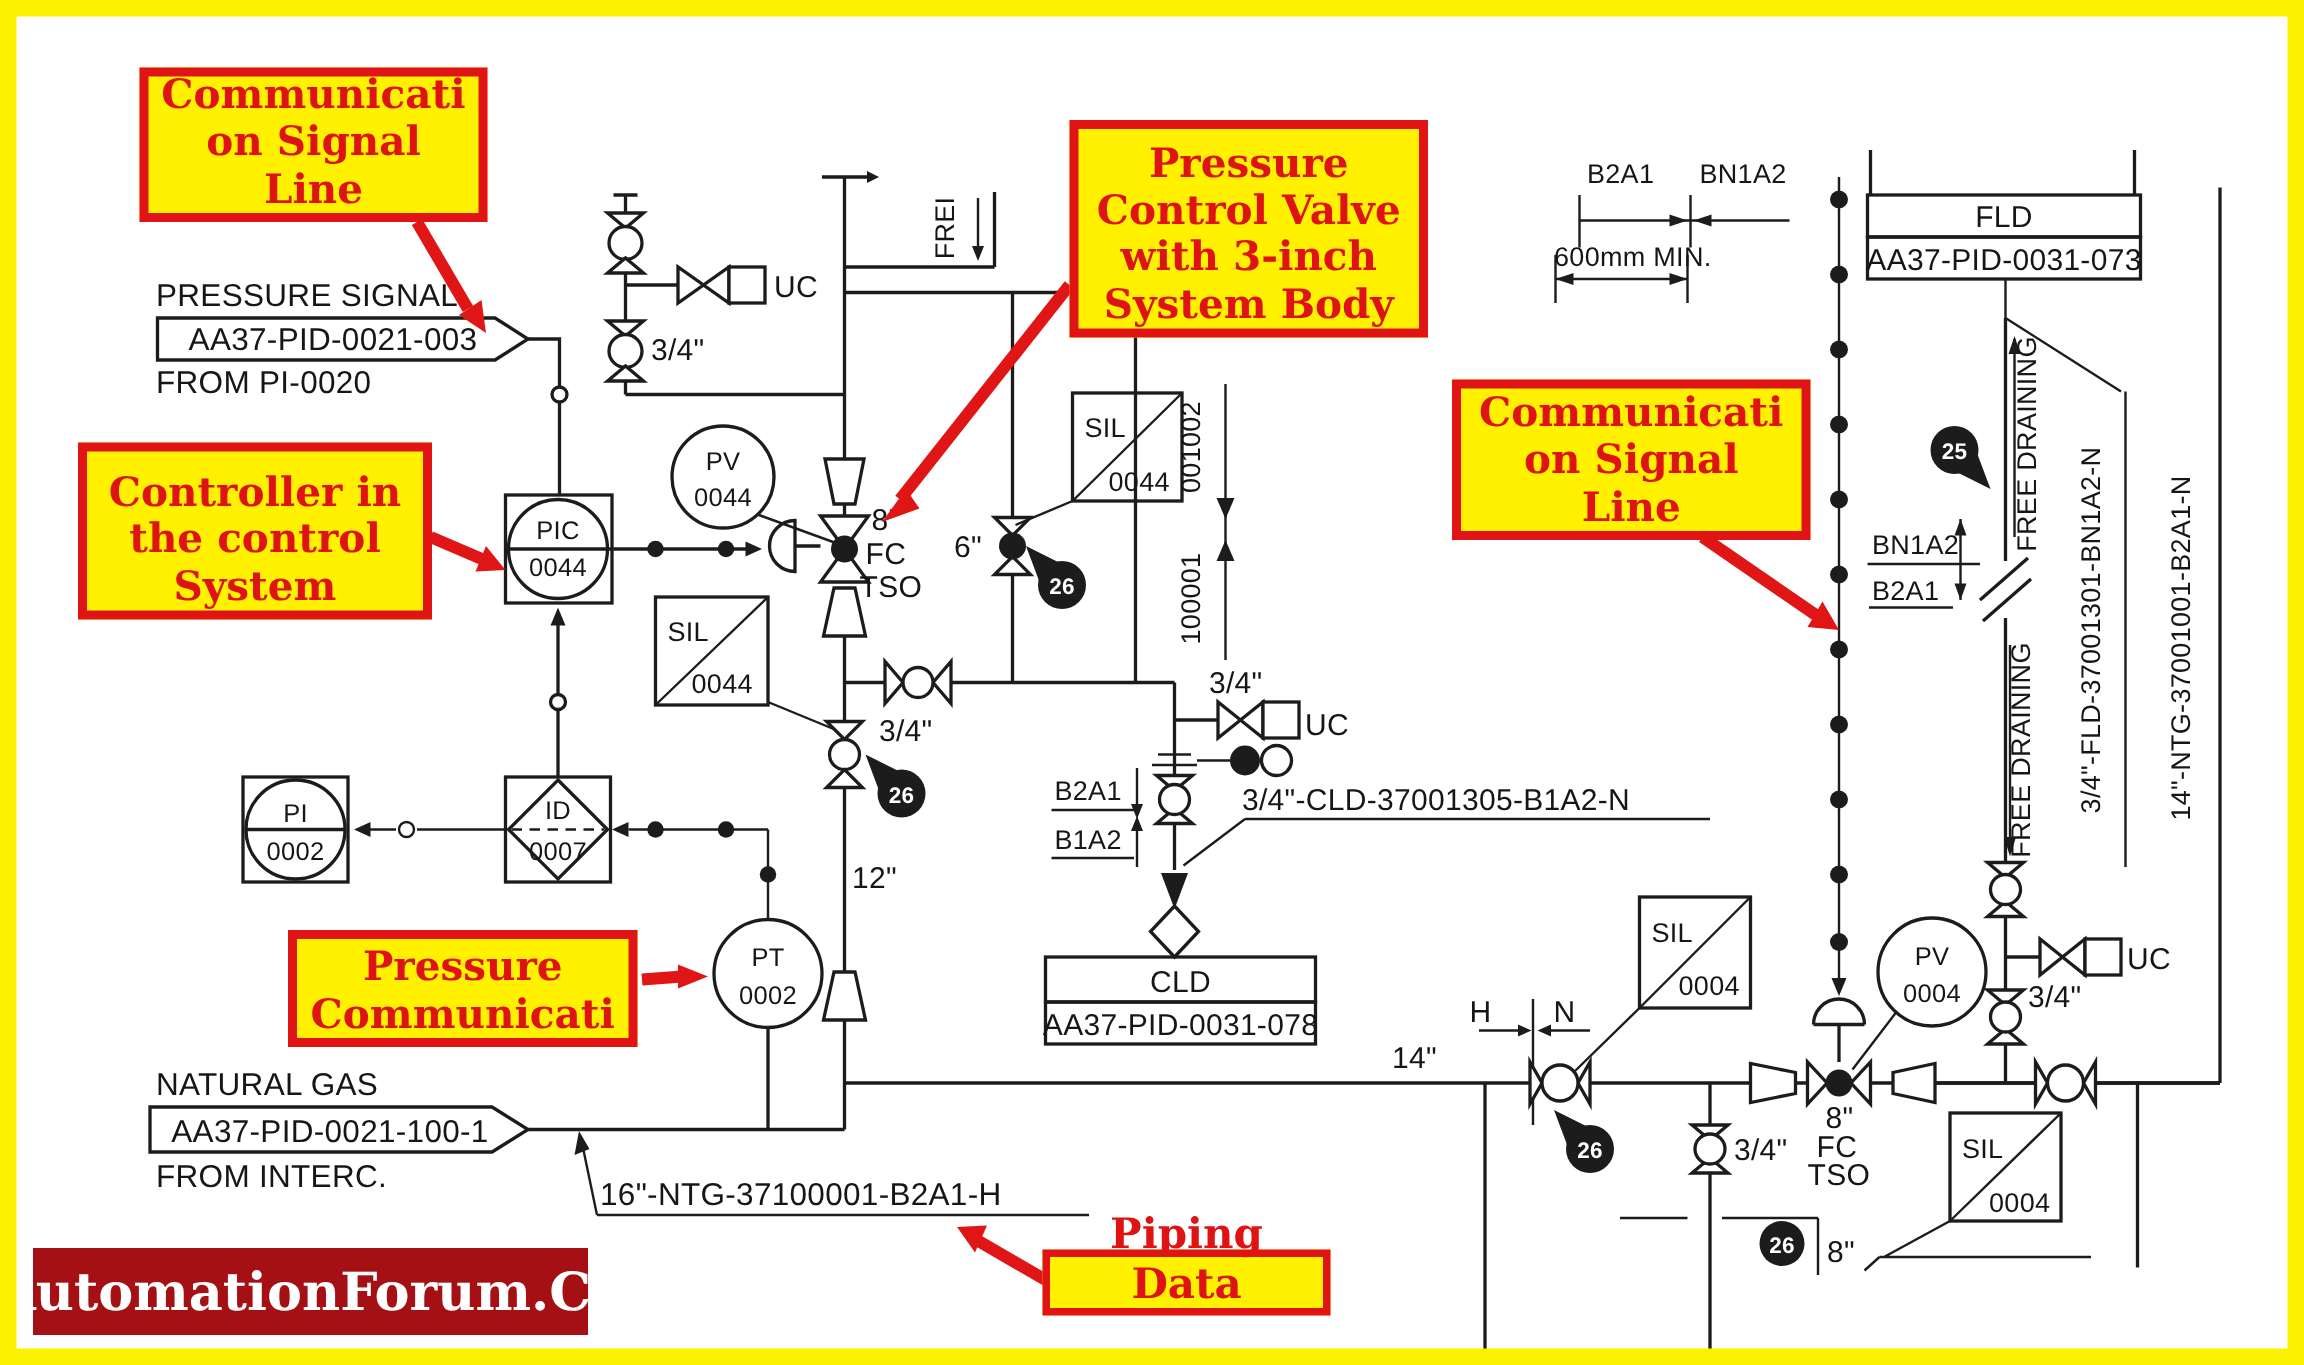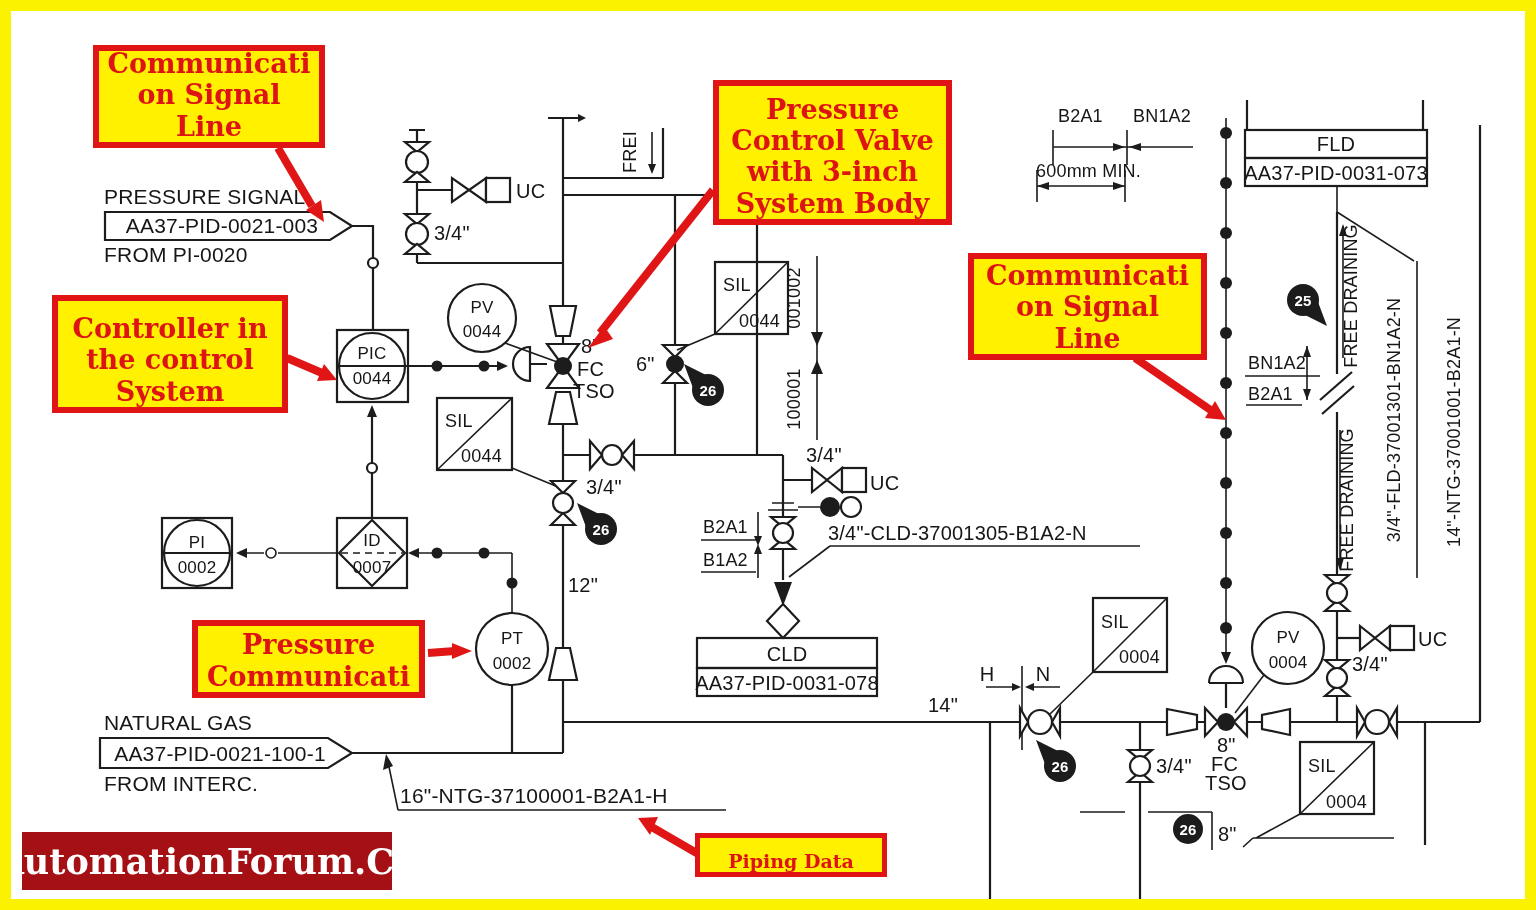--- a/index.html
+++ b/index.html
@@ -392,20 +392,20 @@
   </div>
   <div class="callout" style="left:968px;top:253px;width:239px;height:107px;">
     <div>Communicati</div>
     <div>on Signal</div>
     <div>Line</div>
   </div>
   <div class="callout" style="left:192px;top:620px;width:233px;height:78px;">
     <div>Pressure</div>
     <div>Communicati</div>
   </div>
-  <div class="callout" style="left:695px;top:833px;width:192px;height:44px;border-width:5px;font-size:19px;">
+  <div class="callout" style="left:695px;top:833px;width:192px;height:44px;border-width:5px;font-size:28px;">
     <div>Piping Data</div>
   </div>
 
   <div class="logo">AutomationForum.Co</div>
 
   <div class="frame"></div>
 </div>
 
 </body></html>

